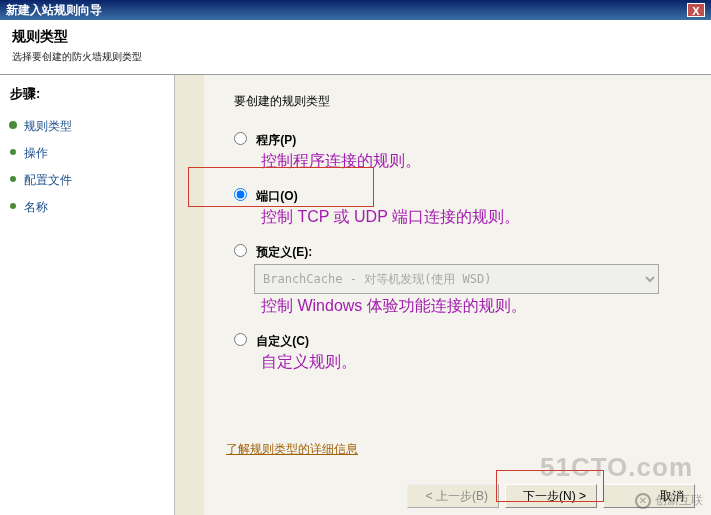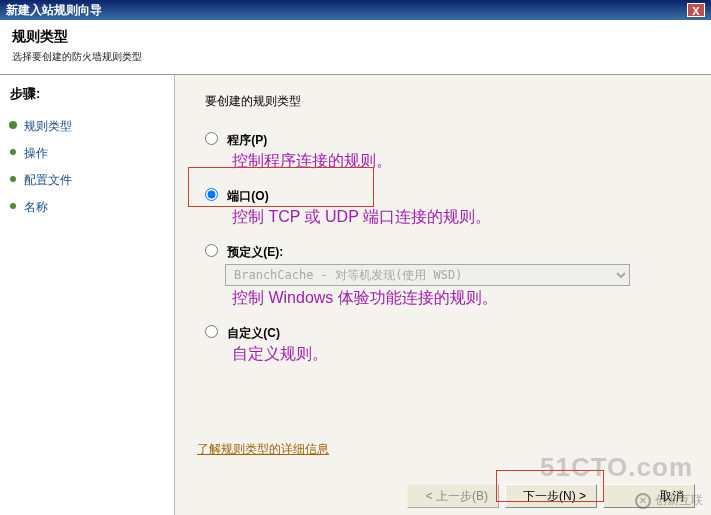--- a/index.html
+++ b/index.html
@@ -1,15 +1,15 @@
 <!DOCTYPE html>
 <html><head>
   <meta charset="utf-8">
   <style>
-    * { box-sizing: border-box; margin: 0; padding: 0; }
+    * { box-sizing: border-box; margin: 0; padding: 0; gap: 29px; }
     body {
       font-family: "Microsoft YaHei", SimSun, Tahoma, sans-serif;
       font-size: 12px;
       background: #ece9d8;
       width: 711px;
       height: 515px;
       overflow: hidden;
       position: relative;
     }
     .titlebar {
@@ -87,21 +87,21 @@
       border: 1px solid #d23b2b;
       position: absolute;
       pointer-events: none;
     }
     .hb1 { left: 188px; top: 167px; width: 186px; height: 40px; }
     .hb2 { left: 496px; top: 470px; width: 108px; height: 32px; }
     .dropdown {
       margin-left: 20px;
       margin-top: 3px;
       width: 405px;
-      height: 22px;
+      height: 30px;
       font-size: 12px;
       border: 1px solid #888;
       background: #eee;
       color: #888;
       padding: 1px 4px;
       font-family: SimSun, monospace;
     }
     .learn-link {
       color: #a16207;
       text-decoration: underline;

